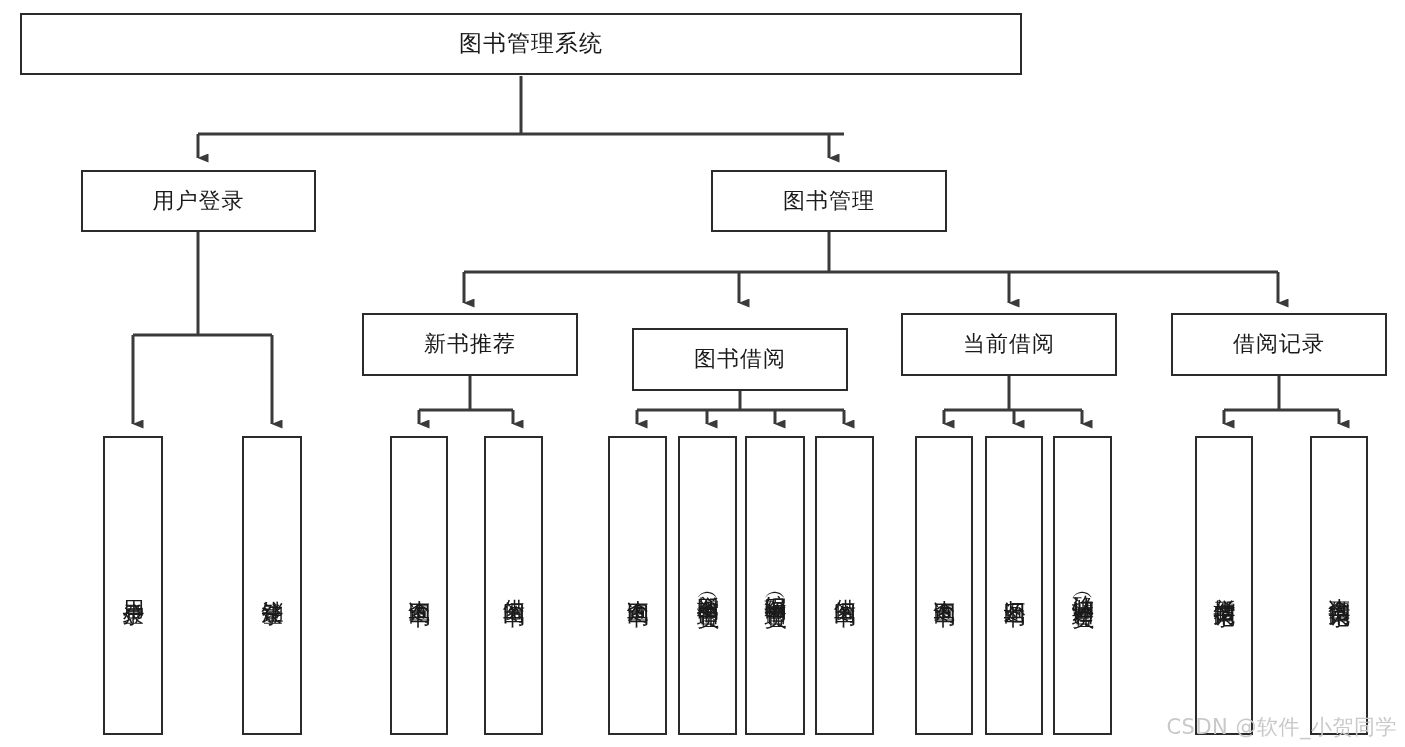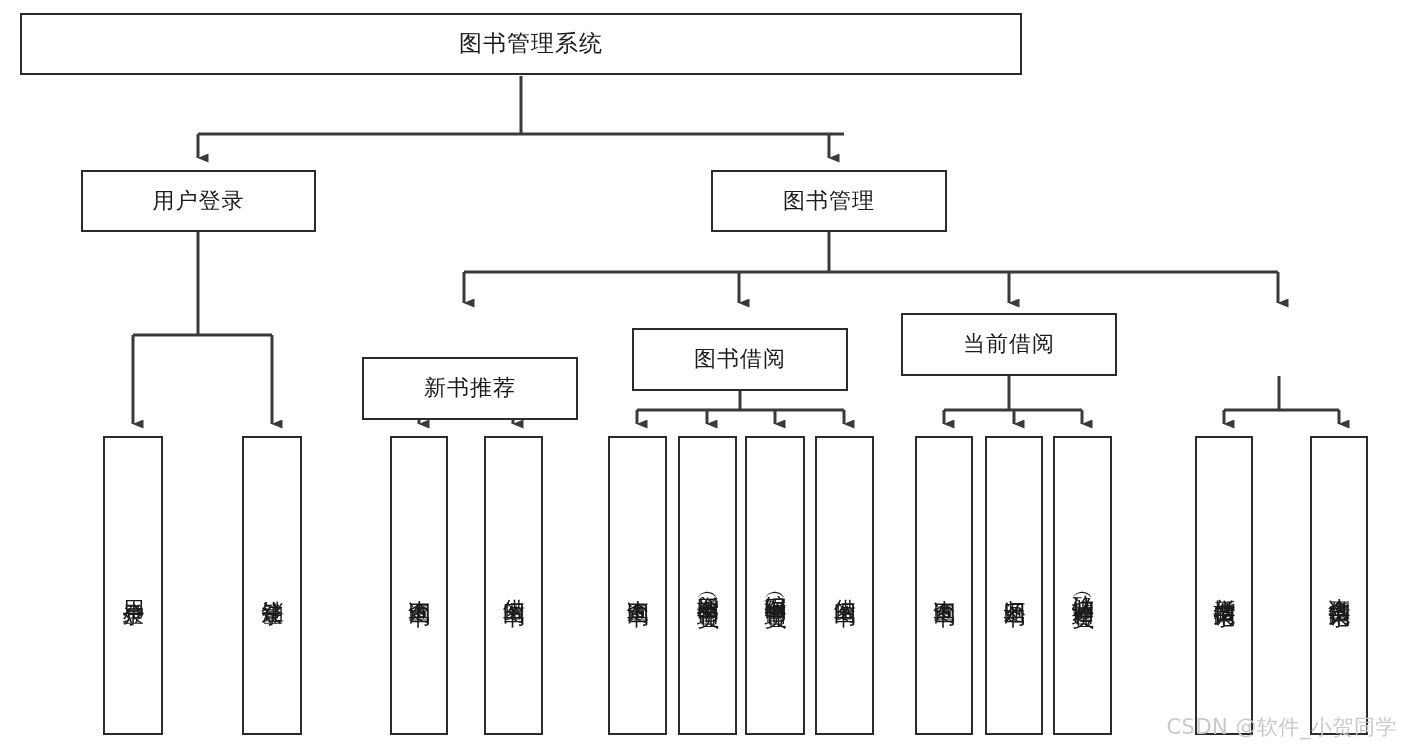--- a/index.html
+++ b/index.html
@@ -130,29 +130,32 @@
     <span>图书管理系统</span>
   </div>
 
   <div class="node node-h" style="left:81px; top:170px; width:235px; height:62px;">
     <span>用户登录</span>
   </div>
   <div class="node node-h" style="left:711px; top:170px; width:236px; height:62px;justify-content:center;">
     <span>图书管理</span>
   </div>
 
-  <div class="node node-h" style="left:362px; top:313px; width:216px; height:63px;margin-top:44px;">
+  <div class="node node-h" style="left:362px; top:313px; width:216px; height:63px;">
     <span>新书推荐</span>
   </div>
   <div class="node node-h" style="left:632px; top:328px; width:216px; height:63px;">
     <span>图书借阅</span>
   </div>
   <div class="node node-h" style="left:901px; top:313px; width:216px; height:63px;">
     <span>当前借阅</span>
   </div>
+  <div class="node node-h" style="left:1171px; top:313px; width:216px; height:63px;">
+    <span>借阅记录</span>
+  </div>
 
   <div class="node node-v" style="left:103px; top:436px; width:60px; height:299px;">
     <span class="vtext">用户登录</span>
   </div>
   <div class="node node-v" style="left:242px; top:436px; width:60px; height:299px;">
     <span class="vtext">注销登录</span>
   </div>
 
   <div class="node node-v" style="left:390px; top:436px; width:58px; height:299px;">
     <span class="vtext">查询图书</span>

